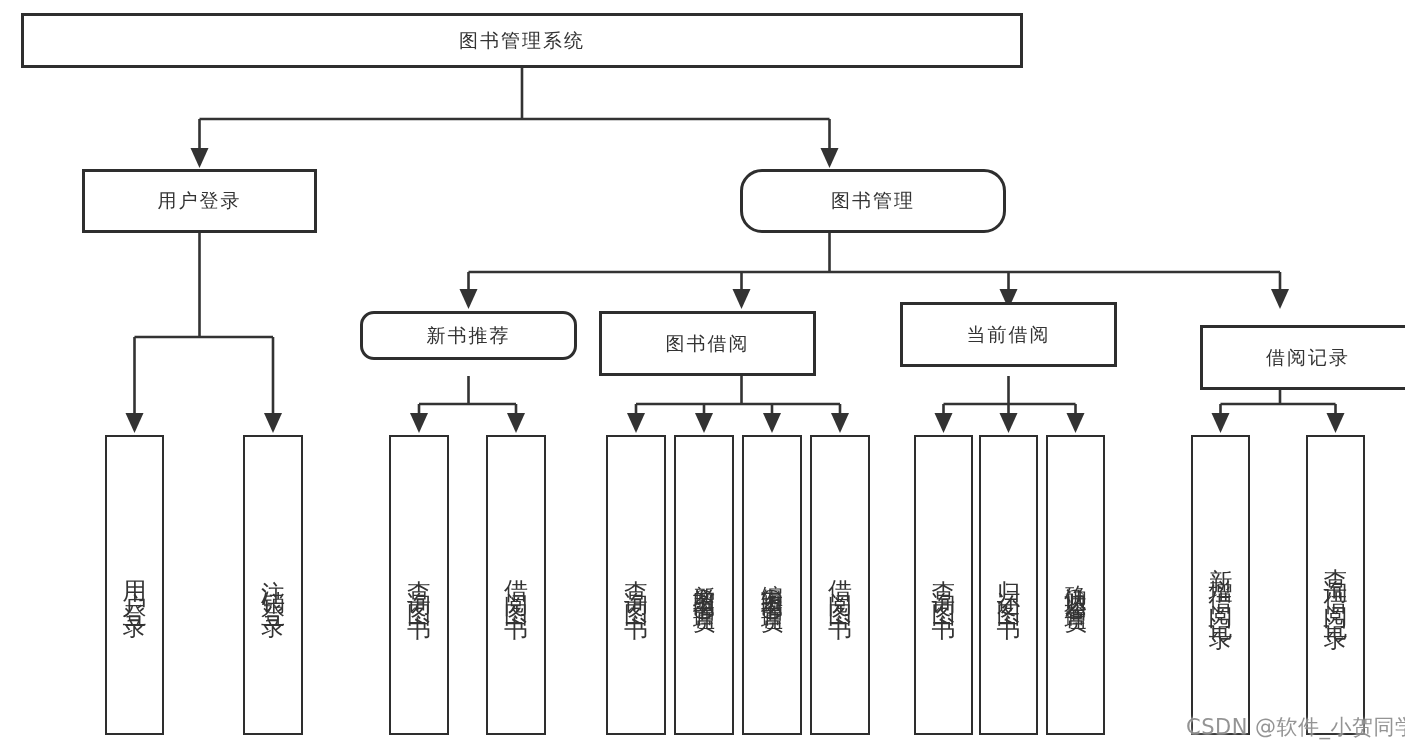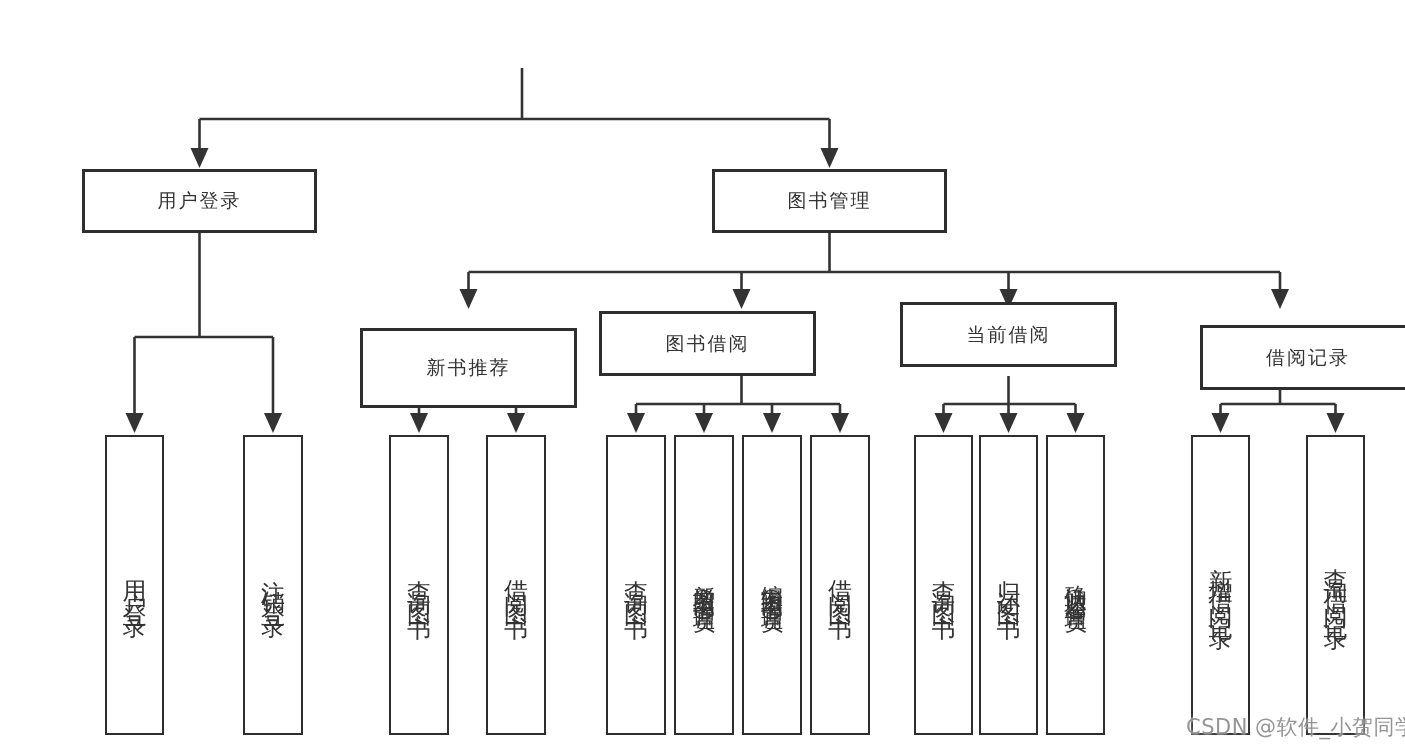--- a/index.html
+++ b/index.html
@@ -96,29 +96,32 @@
       <polygon points="999.5,413 1017.5,413 1008.5,433"></polygon>
       <polygon points="1066.5,413 1084.5,413 1075.5,433"></polygon>
     </g>
     <g>
       <path d="M1280 376 V404 M1220.5 404 H1335.5 M1220.5 404 V418 M1335.5 404 V418"></path>
       <polygon points="1211.5,413 1229.5,413 1220.5,433"></polygon>
       <polygon points="1326.5,413 1344.5,413 1335.5,433"></polygon>
     </g>
   </svg>
 
+  <div class="box" style="left:21px; top:13px; width:1002px; height:55px;">
+    <span class="h-label">图书管理系统</span>
+  </div>
 
   <div class="box" style="left:82px; top:169px; width:235px; height:64px;">
     <span class="h-label">用户登录</span>
   </div>
-  <div class="box" style="left:712px; top:169px; width:235px; height:64px;">
+  <div class="box" style="left:740px; top:169px; width:266px; height:64px;border-radius:22px;">
     <span class="h-label">图书管理</span>
   </div>
 
-  <div class="box" style="left:360px; top:328px; width:217px; height:80px;">
+  <div class="box" style="left:360px; top:311px; width:217px; height:49px;border-radius:14px;">
     <span class="h-label">新书推荐</span>
   </div>
   <div class="box" style="left:599px; top:311px; width:217px; height:65px;">
     <span class="h-label">图书借阅</span>
   </div>
   <div class="box" style="left:900px; top:302px; width:217px; height:65px;">
     <span class="h-label">当前借阅</span>
   </div>
   <div class="box" style="left:1172px; top:325px; width:216px; height:65px;margin-left:28px;">
     <span class="h-label">借阅记录</span>

